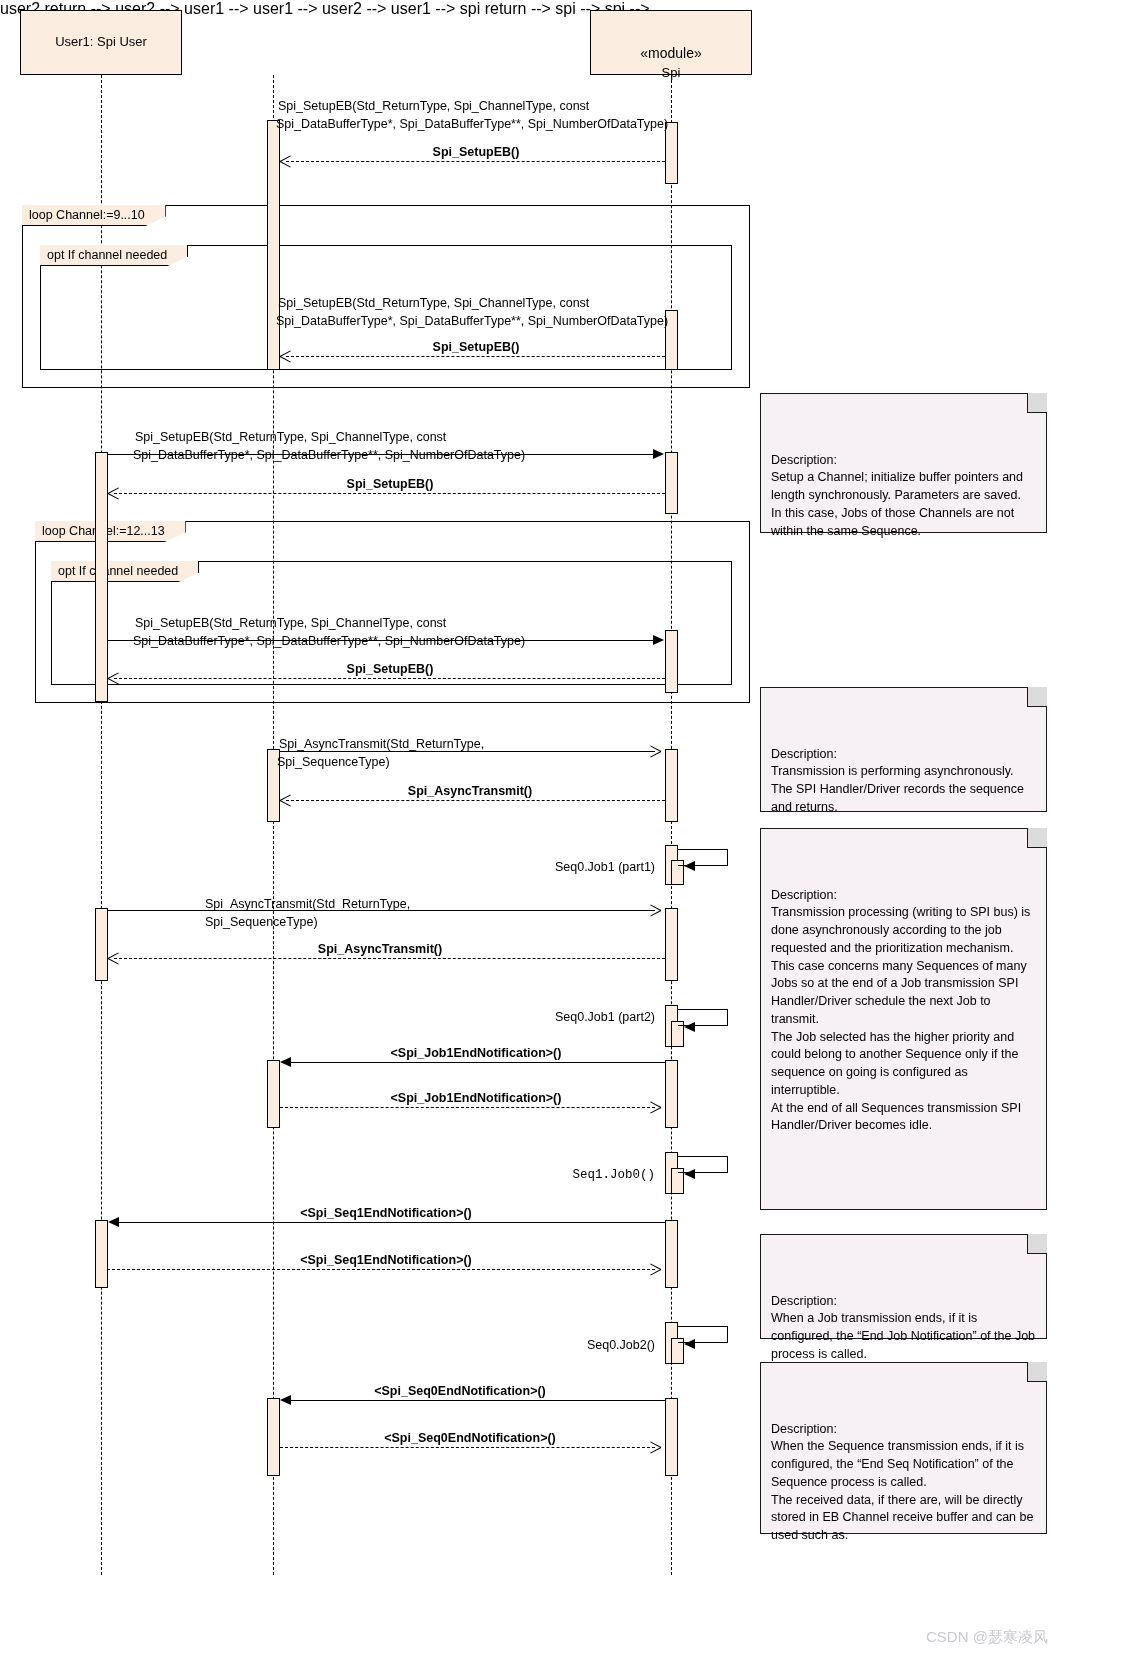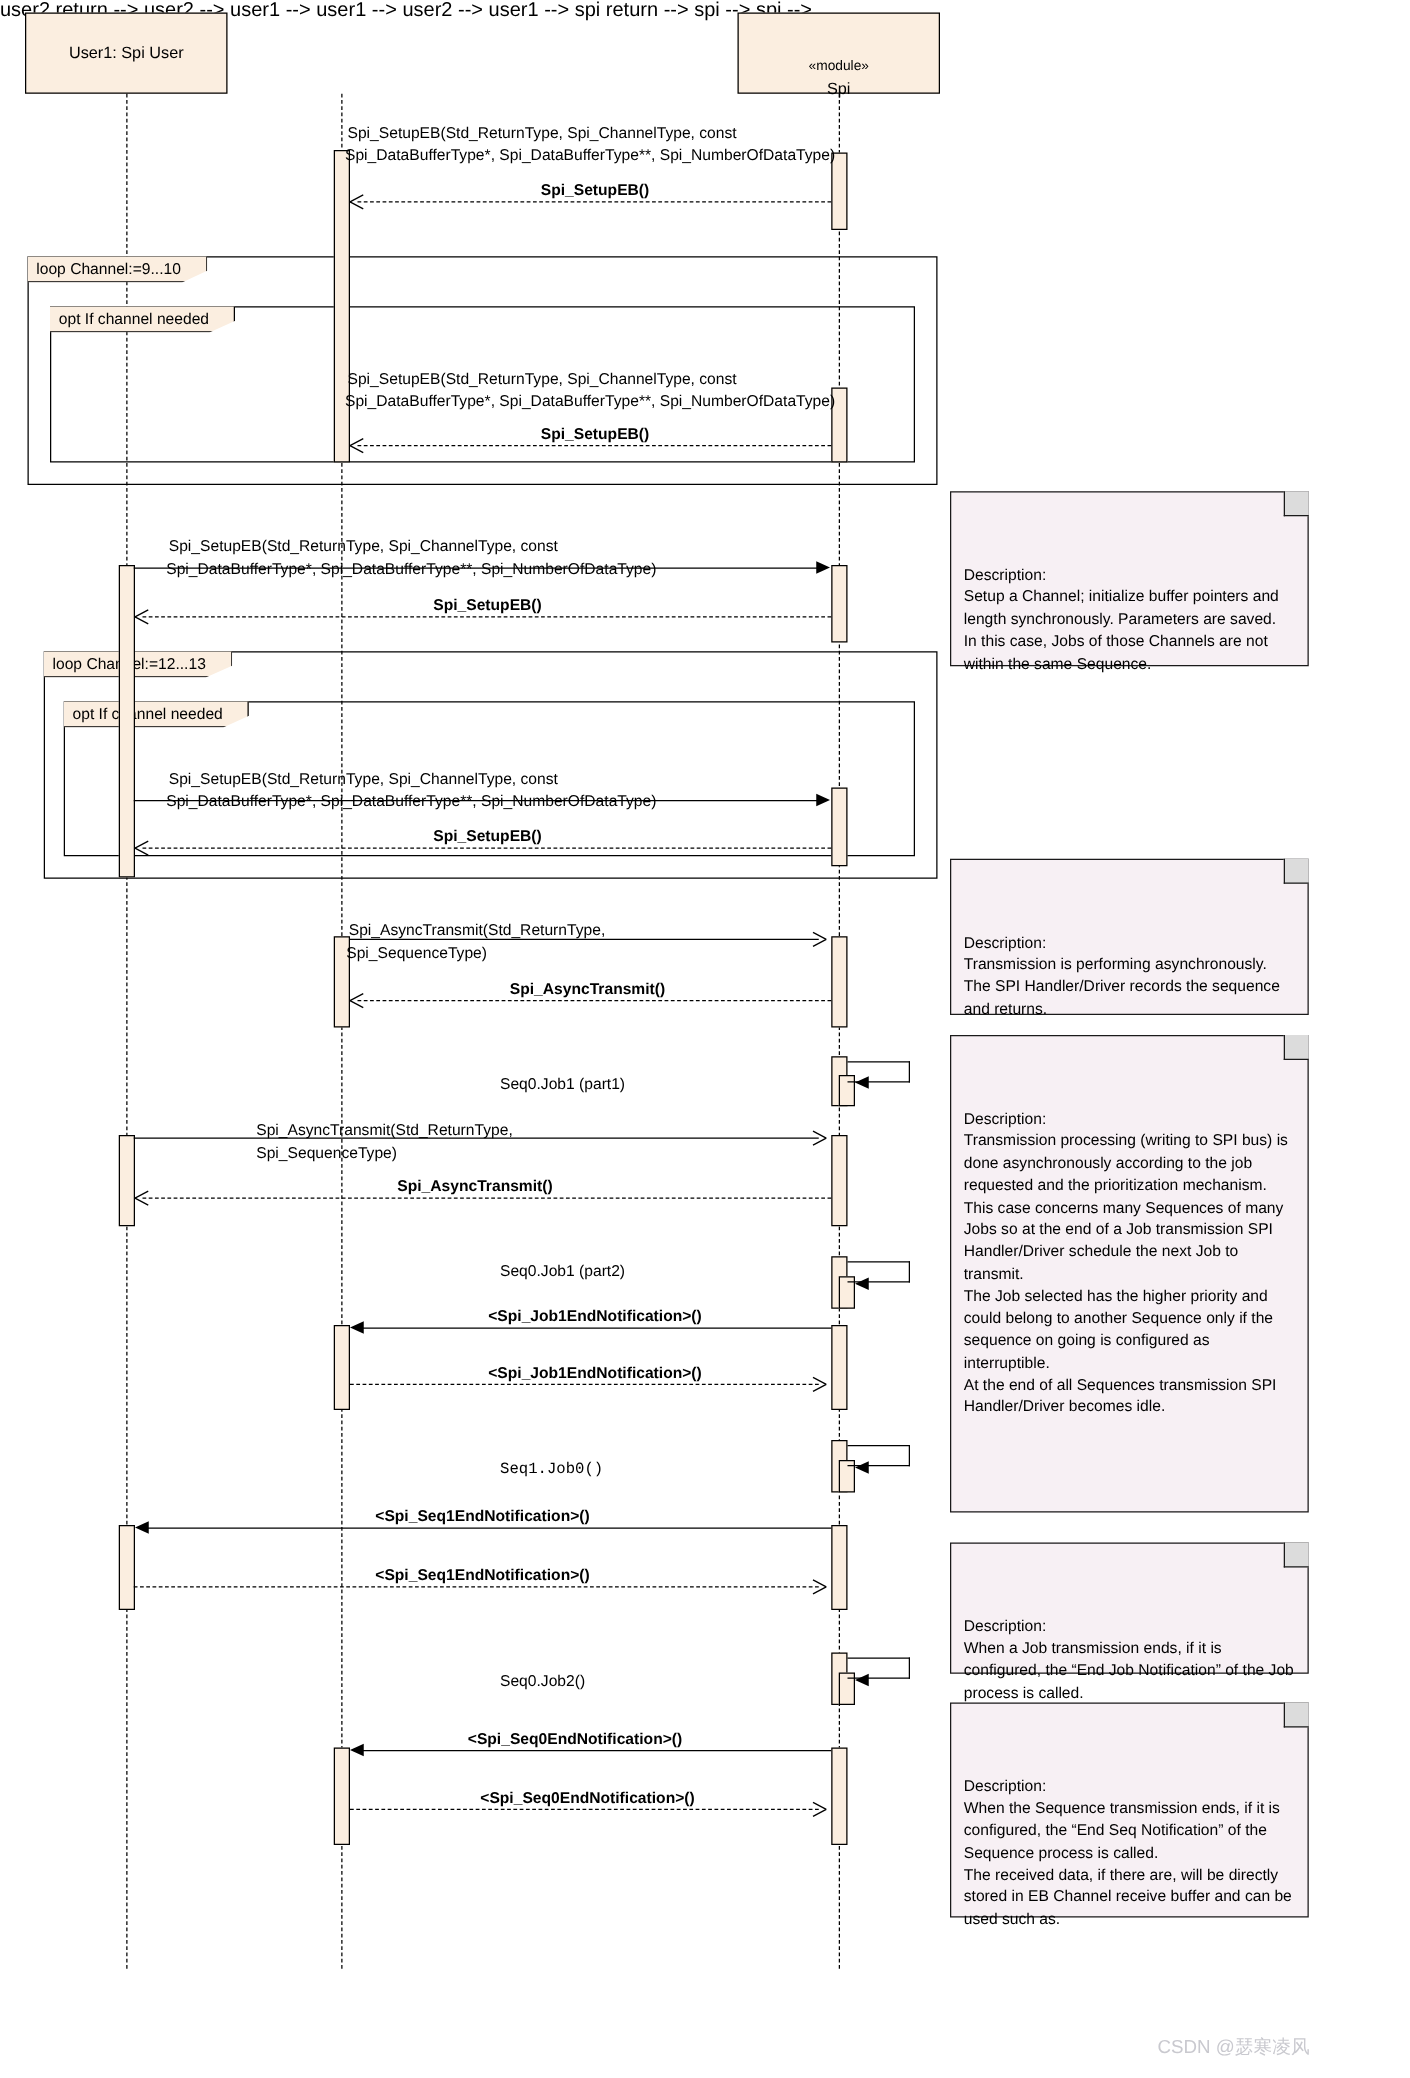--- a/index.html
+++ b/index.html
@@ -3,21 +3,21 @@
 <meta charset="utf-8">
 <style>
   html,body{margin:0;padding:0;background:#ffffff;}
   body{font-family:"Liberation Sans", sans-serif;}
   #canvas{position:relative;width:1128px;height:1662px;background:#ffffff;overflow:hidden;}
 
   
   .head{position:absolute;background:#fbeee0;border:1.5px solid #000;box-sizing:border-box;
         display:flex;flex-direction:column;align-items:center;justify-content:center;
         font-size:13px;color:#000;line-height:1.45;}
-  .head .stereo{font-size:11px;margin-top:41px;}
+  .head .stereo{font-size:14px;margin-top:41px;}
 
   
   .lifeline{position:absolute;width:0;border-left:1.5px dashed #000;}
 
   
   .act{position:absolute;background:#fbeee0;border:1.3px solid #000;box-sizing:border-box;}
 
   
   .msg{position:absolute;height:0;border-top:1.4px solid #000;}
   .msg.dash{border-top:1.4px dashed #000;}
@@ -28,21 +28,21 @@
   
   .ah-open{position:absolute;width:11px;height:11px;}
   .ah-open::before,.ah-open::after{content:"";position:absolute;width:12px;height:0;border-top:1.4px solid #000;left:0;top:5px;}
   .ah-open.right::before{transform:rotate(28deg);transform-origin:100% 50%;}
   .ah-open.right::after{transform:rotate(-28deg);transform-origin:100% 50%;}
   .ah-open.left::before{transform:rotate(28deg);transform-origin:0% 50%;}
   .ah-open.left::after{transform:rotate(-28deg);transform-origin:0% 50%;}
 
   .lbl{position:absolute;font-size:12.5px;color:#000;line-height:1.35;white-space:pre;}
   .lbl.c{text-align:center;font-weight:bold;}
-  .lbl.r{text-align:left;}
+  .lbl.r{text-align:right;}
 
   
   .frag{position:absolute;border:1.6px solid #000;box-sizing:border-box;background:transparent;}
   .fragtag{position:absolute;background:#fbeee0;font-size:12.5px;color:#000;
            padding:3px 20px 3px 7px;border:1.4px solid #000;border-top:none;border-left:none;
            box-sizing:border-box;white-space:nowrap;
            clip-path:polygon(0 0,100% 0,100% 55%,86% 100%,0 100%);}
   .fragtagwrap{position:absolute;}
 
   

